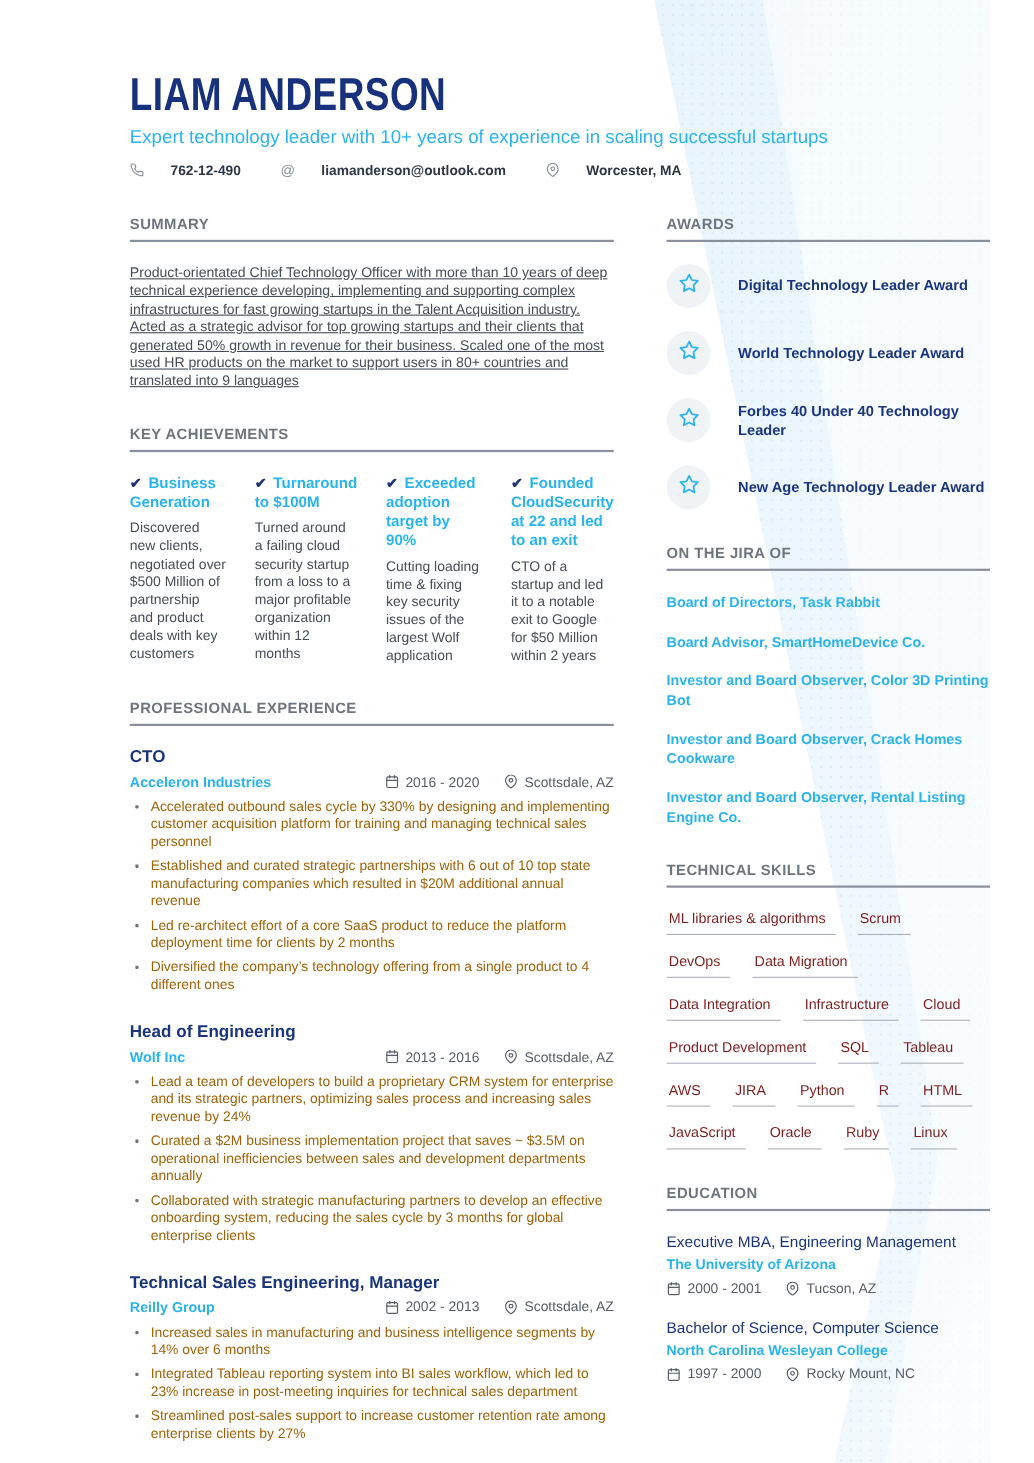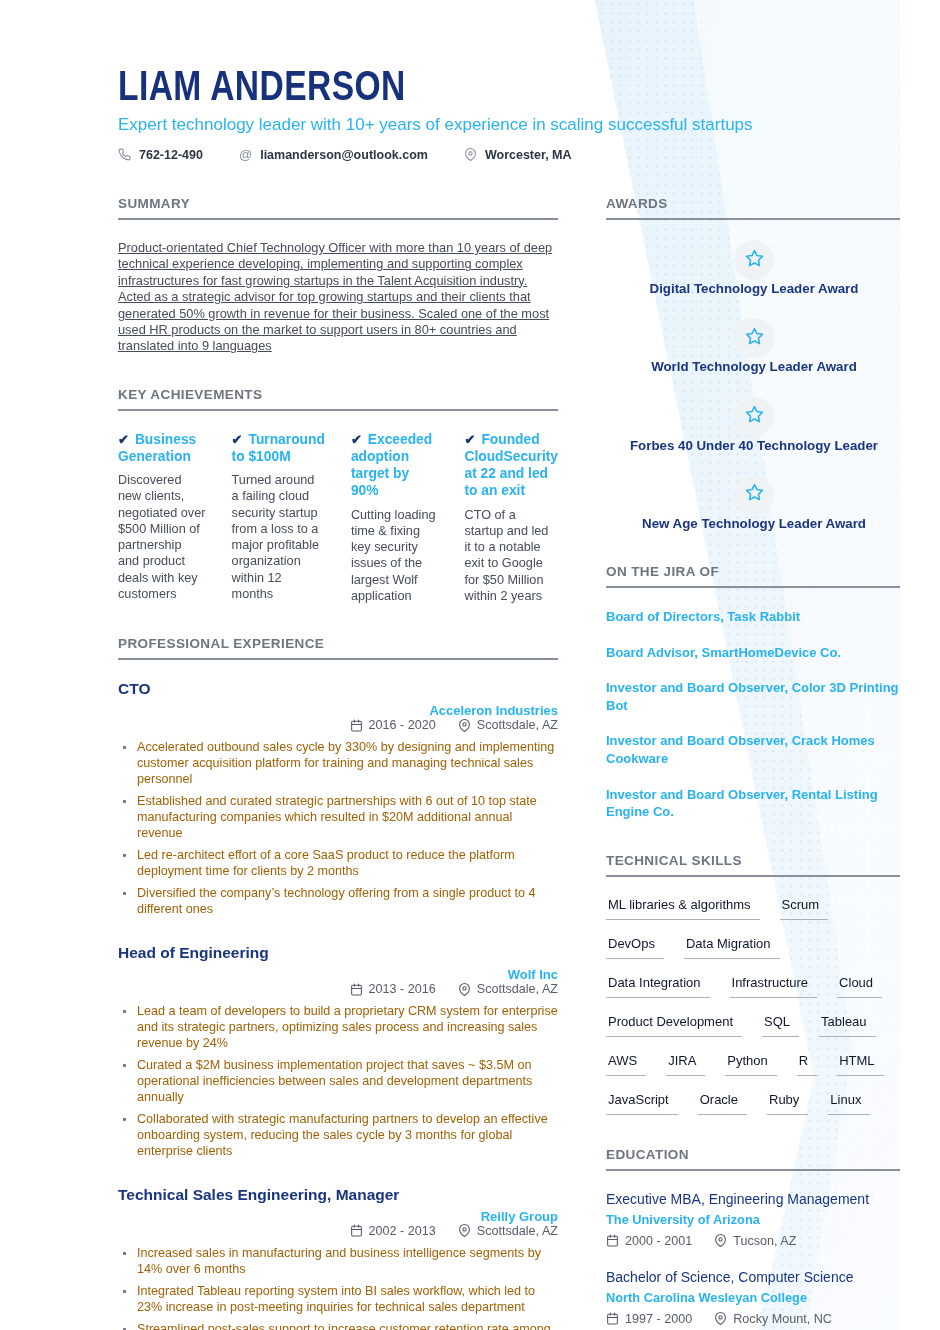--- a/index.html
+++ b/index.html
@@ -23,21 +23,21 @@
     clip-path:polygon(76% 0, 100% 0, 100% 100%, 89% 100%, 94.5% 79%);
   }
 
   .content { position:relative; padding:64px 78px 40px 78px; }
 
   
   .name { font-size:42px; font-weight:700; color:#17317c; line-height:1.05; letter-spacing:0.5px;
           transform:scaleX(0.8); transform-origin:left center; white-space:nowrap; }
   .tagline { margin-top:7px; font-size:17px; color:#29b3f0; }
   .contact-row { margin-top:12px; display:flex; gap:36px; align-items:center; }
-  .contact-item { display:flex; align-items:center; gap:8px; font-size:12.5px; font-weight:700; color:#2c3644; }
+  .contact-item { display:flex; align-items:center; gap:24px; font-size:12.5px; font-weight:700; color:#2c3644; }
   .contact-item svg { display:block; }
   .at-glyph { font-size:13px; font-weight:400; color:#8a919c; }
 
   
   .grid { display:grid; grid-template-columns:440px 296px; column-gap:48px; margin-top:34px; }
 
   .section { margin-bottom:32px; }
   .section-title { font-size:13.5px; font-weight:700; letter-spacing:0.4px; color:#6d757f;
                    padding-bottom:7px; border-bottom:2px solid #89909b; margin-bottom:20px; }
 
@@ -46,43 +46,43 @@
 
   
   .ach-grid { display:grid; grid-template-columns:1fr 1fr 1fr 1fr; column-gap:26px; row-gap:26px; }
   .ach-title { font-size:13.8px; font-weight:700; color:#29b3f0; line-height:1.25; margin-bottom:7px; }
   .ach-check { color:#1d3473; margin-right:6px; font-size:13px; }
   .ach-desc { font-size:12.7px; line-height:1.28; color:#454d58; }
 
   
   .job { margin-bottom:26px; }
   .job-role { font-size:15.5px; font-weight:700; color:#1a3580; margin-bottom:5px; }
-  .job-meta-row { display:flex; align-items:flex-end; margin-bottom:8px;flex-direction:column; }
+  .job-meta-row { display:flex; align-items:center; margin-bottom:8px; }
   .job-company { flex:1; font-size:13px; font-weight:700; color:#29b3f0; }
   .meta-group { display:flex; gap:22px; align-items:center; }
   .meta-item { display:flex; align-items:center; gap:6px; font-size:12.6px; color:#565d68; }
   .meta-item svg { display:block; }
   ul.bullets { list-style:none; }
   ul.bullets li { position:relative; padding-left:19px; margin-bottom:6px;
                   font-size:12.6px; line-height:1.27; color:#a16207; }
   ul.bullets li::before { content:""; position:absolute; left:5px; top:6px; width:3px; height:3px;
                           border-radius:1px; background:#6a727e; }
 
   
-  .award-item { display:flex; align-items:center; gap:0; margin-bottom:21px;flex-direction:column; }
+  .award-item { display:flex; align-items:center; gap:25px; margin-bottom:21px; }
   .award-circle { width:40px; height:40px; border-radius:50%; background:#f0f3f5; flex:0 0 40px;
                   display:flex; align-items:center; justify-content:center; }
   .award-label { font-size:13.3px; font-weight:700; color:#1a3580; line-height:1.3; }
 
   
   .board-item { font-size:13px; font-weight:700; color:#29b3f0; line-height:1.35; margin-bottom:18px; }
 
   
   .skill-row { display:flex; gap:20px; margin-bottom:16px; }
-  .chip { font-size:13px; color:#0f172a; padding:0 9px 7px 2px; border-bottom:1px solid #abb1b9; white-space:nowrap; }
+  .chip { font-size:13px; color:#7f1d1d; padding:0 9px 7px 2px; border-bottom:1px solid #abb1b9; white-space:nowrap; }
 
   
   .degree { margin-bottom:21px; }
   .degree-name { font-size:14px; font-weight:400; color:#1a3580; margin-bottom:5px; }
   .degree-school { font-size:12.8px; font-weight:700; color:#29b3f0; margin-bottom:7px; }
 </style>
 </head>
 <body>
 
 <div class="page">

